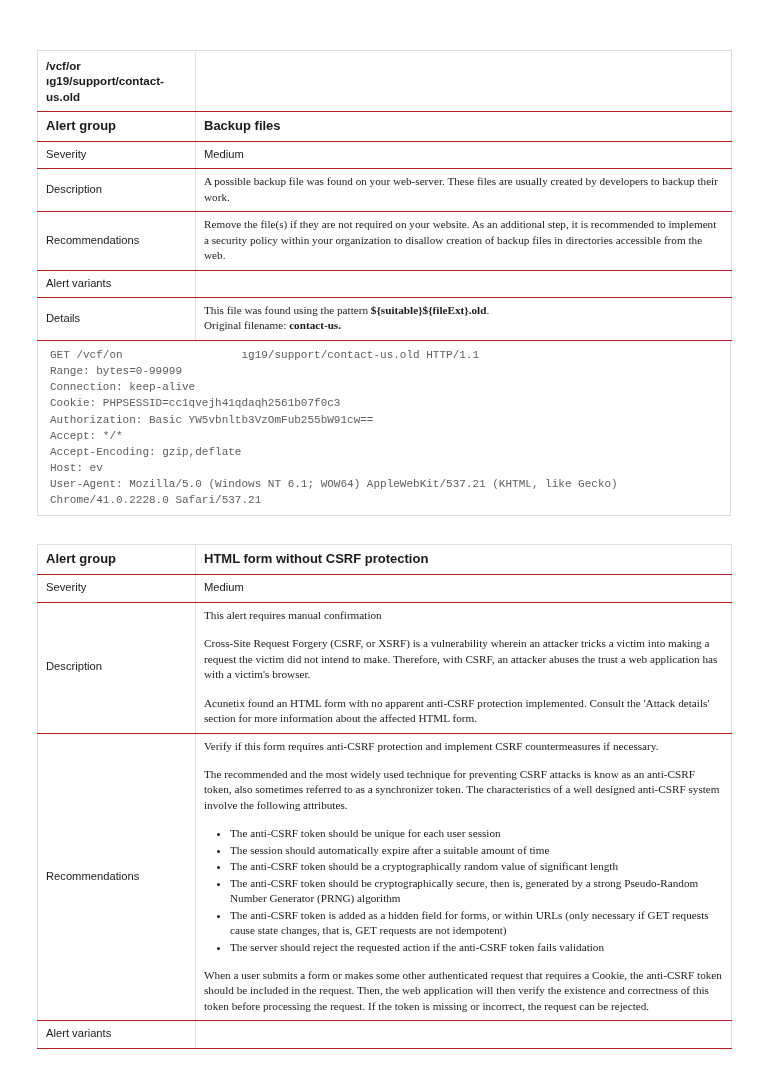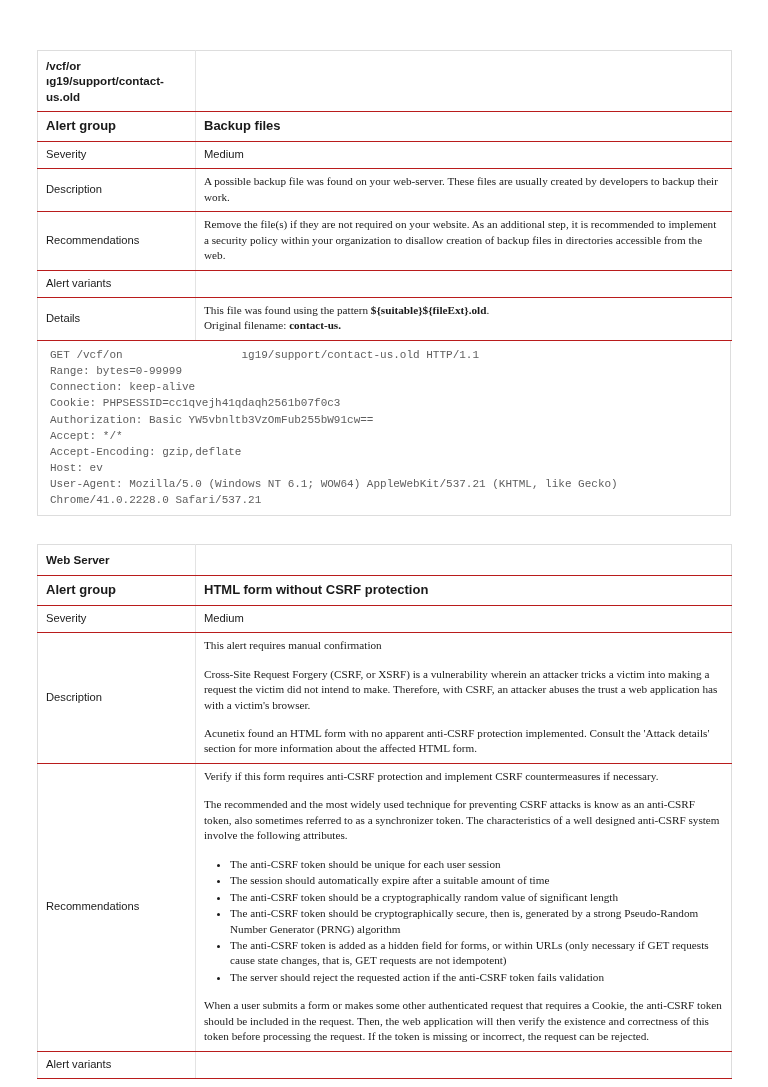--- a/index.html
+++ b/index.html
@@ -144,24 +144,20 @@
 Authorization: Basic YW5vbnltb3VzOmFub255bW91cw==
 Accept: */*
 Accept-Encoding: gzip,deflate
 Host: ev
 User-Agent: Mozilla/5.0 (Windows NT 6.1; WOW64) AppleWebKit/537.21 (KHTML, like Gecko) Chrome/41.0.2228.0 Safari/537.21</div>
 
   <div class="spacer-28"></div>
 
   <table class="report-table">
     <tbody>
-        <tr class="row-title">
-      <td class="col-label">Web Server</td>
-      <td class="col-value"></td>
-    </tr>
     <tr>
       <td class="col-label bold-cell">Alert group</td>
       <td class="col-value bold-cell">HTML form without CSRF protection</td>
     </tr>
     <tr>
       <td class="col-label">Severity</td>
       <td class="col-value">Medium</td>
     </tr>
     <tr>
       <td class="col-label mid-align">Description</td>

